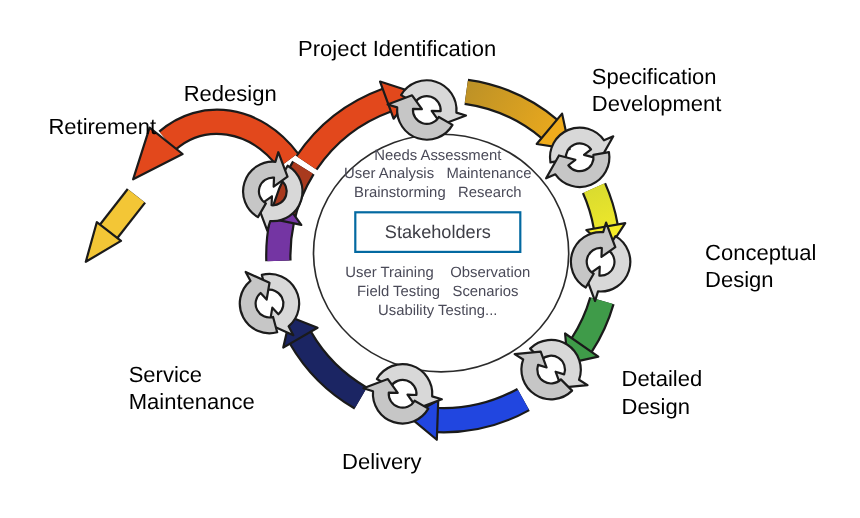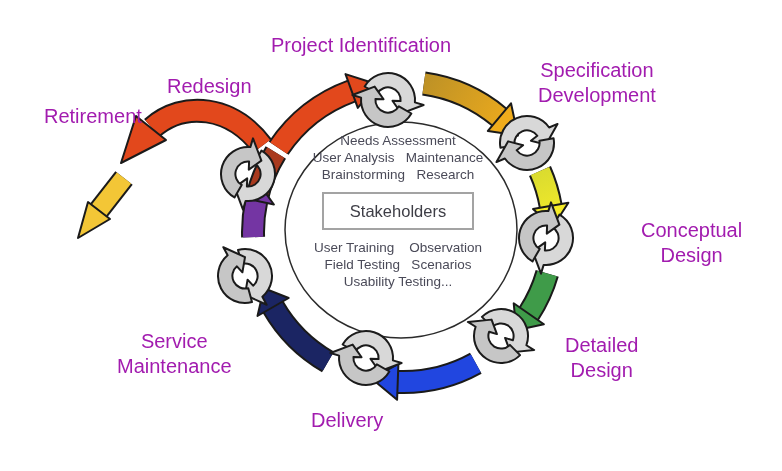--- a/index.html
+++ b/index.html
@@ -2,39 +2,39 @@
 <html><head>
 <meta charset="utf-8">
 <style>
   html,body{margin:0;padding:0;background:#fff;}
   #stage-canvas{
     position:relative;width:782px;height:471px;background:#ffffff;overflow:hidden;
     font-family:"Liberation Sans", sans-serif;
   }
   svg{position:absolute;left:0;top:0;}
   .stage-label{
-    position:absolute;font-size:20px;line-height:25px;color:#a21caf;
-    white-space:pre-line;letter-spacing:0px;text-align:center;
+    position:absolute;font-size:20px;line-height:25px;color:#000000;
+    white-space:pre-line;letter-spacing:0px;
   }
   .lbl-project{left:271px;top:33px;}
   .lbl-spec{left:538px;top:58px;}
   .lbl-concept{left:612px;top:218px;margin-left:29px;}
   .lbl-detailed{left:565px;top:333px;}
   .lbl-delivery{left:311px;top:408px;}
   .lbl-service{left:117px;top:329px;}
   .lbl-redesign{left:167px;top:74px;}
   .lbl-retirement{left:44px;top:104px;}
   .center-block{
     position:absolute;left:277px;top:132px;width:242px;text-align:center;color:#4a4a58;
   }
   .center-block p{
     margin:0;font-size:13.5px;line-height:17px;white-space:pre;font-weight:400;
   }
   .stakeholders-box{
-    width:148px;height:34px;margin:9px auto 9px auto;border:2px solid #a3a3a3;
+    width:148px;height:34px;margin:9px auto 9px auto;border:2px solid #0369a1;
     background:#ffffff;display:flex;align-items:center;justify-content:center;
     font-size:16.5px;color:#3e3e46;
   }
 </style>
 </head>
 <body>
 
 <div id="stage-canvas">
 
   <svg width="782" height="471" viewBox="0 0 782 471">

